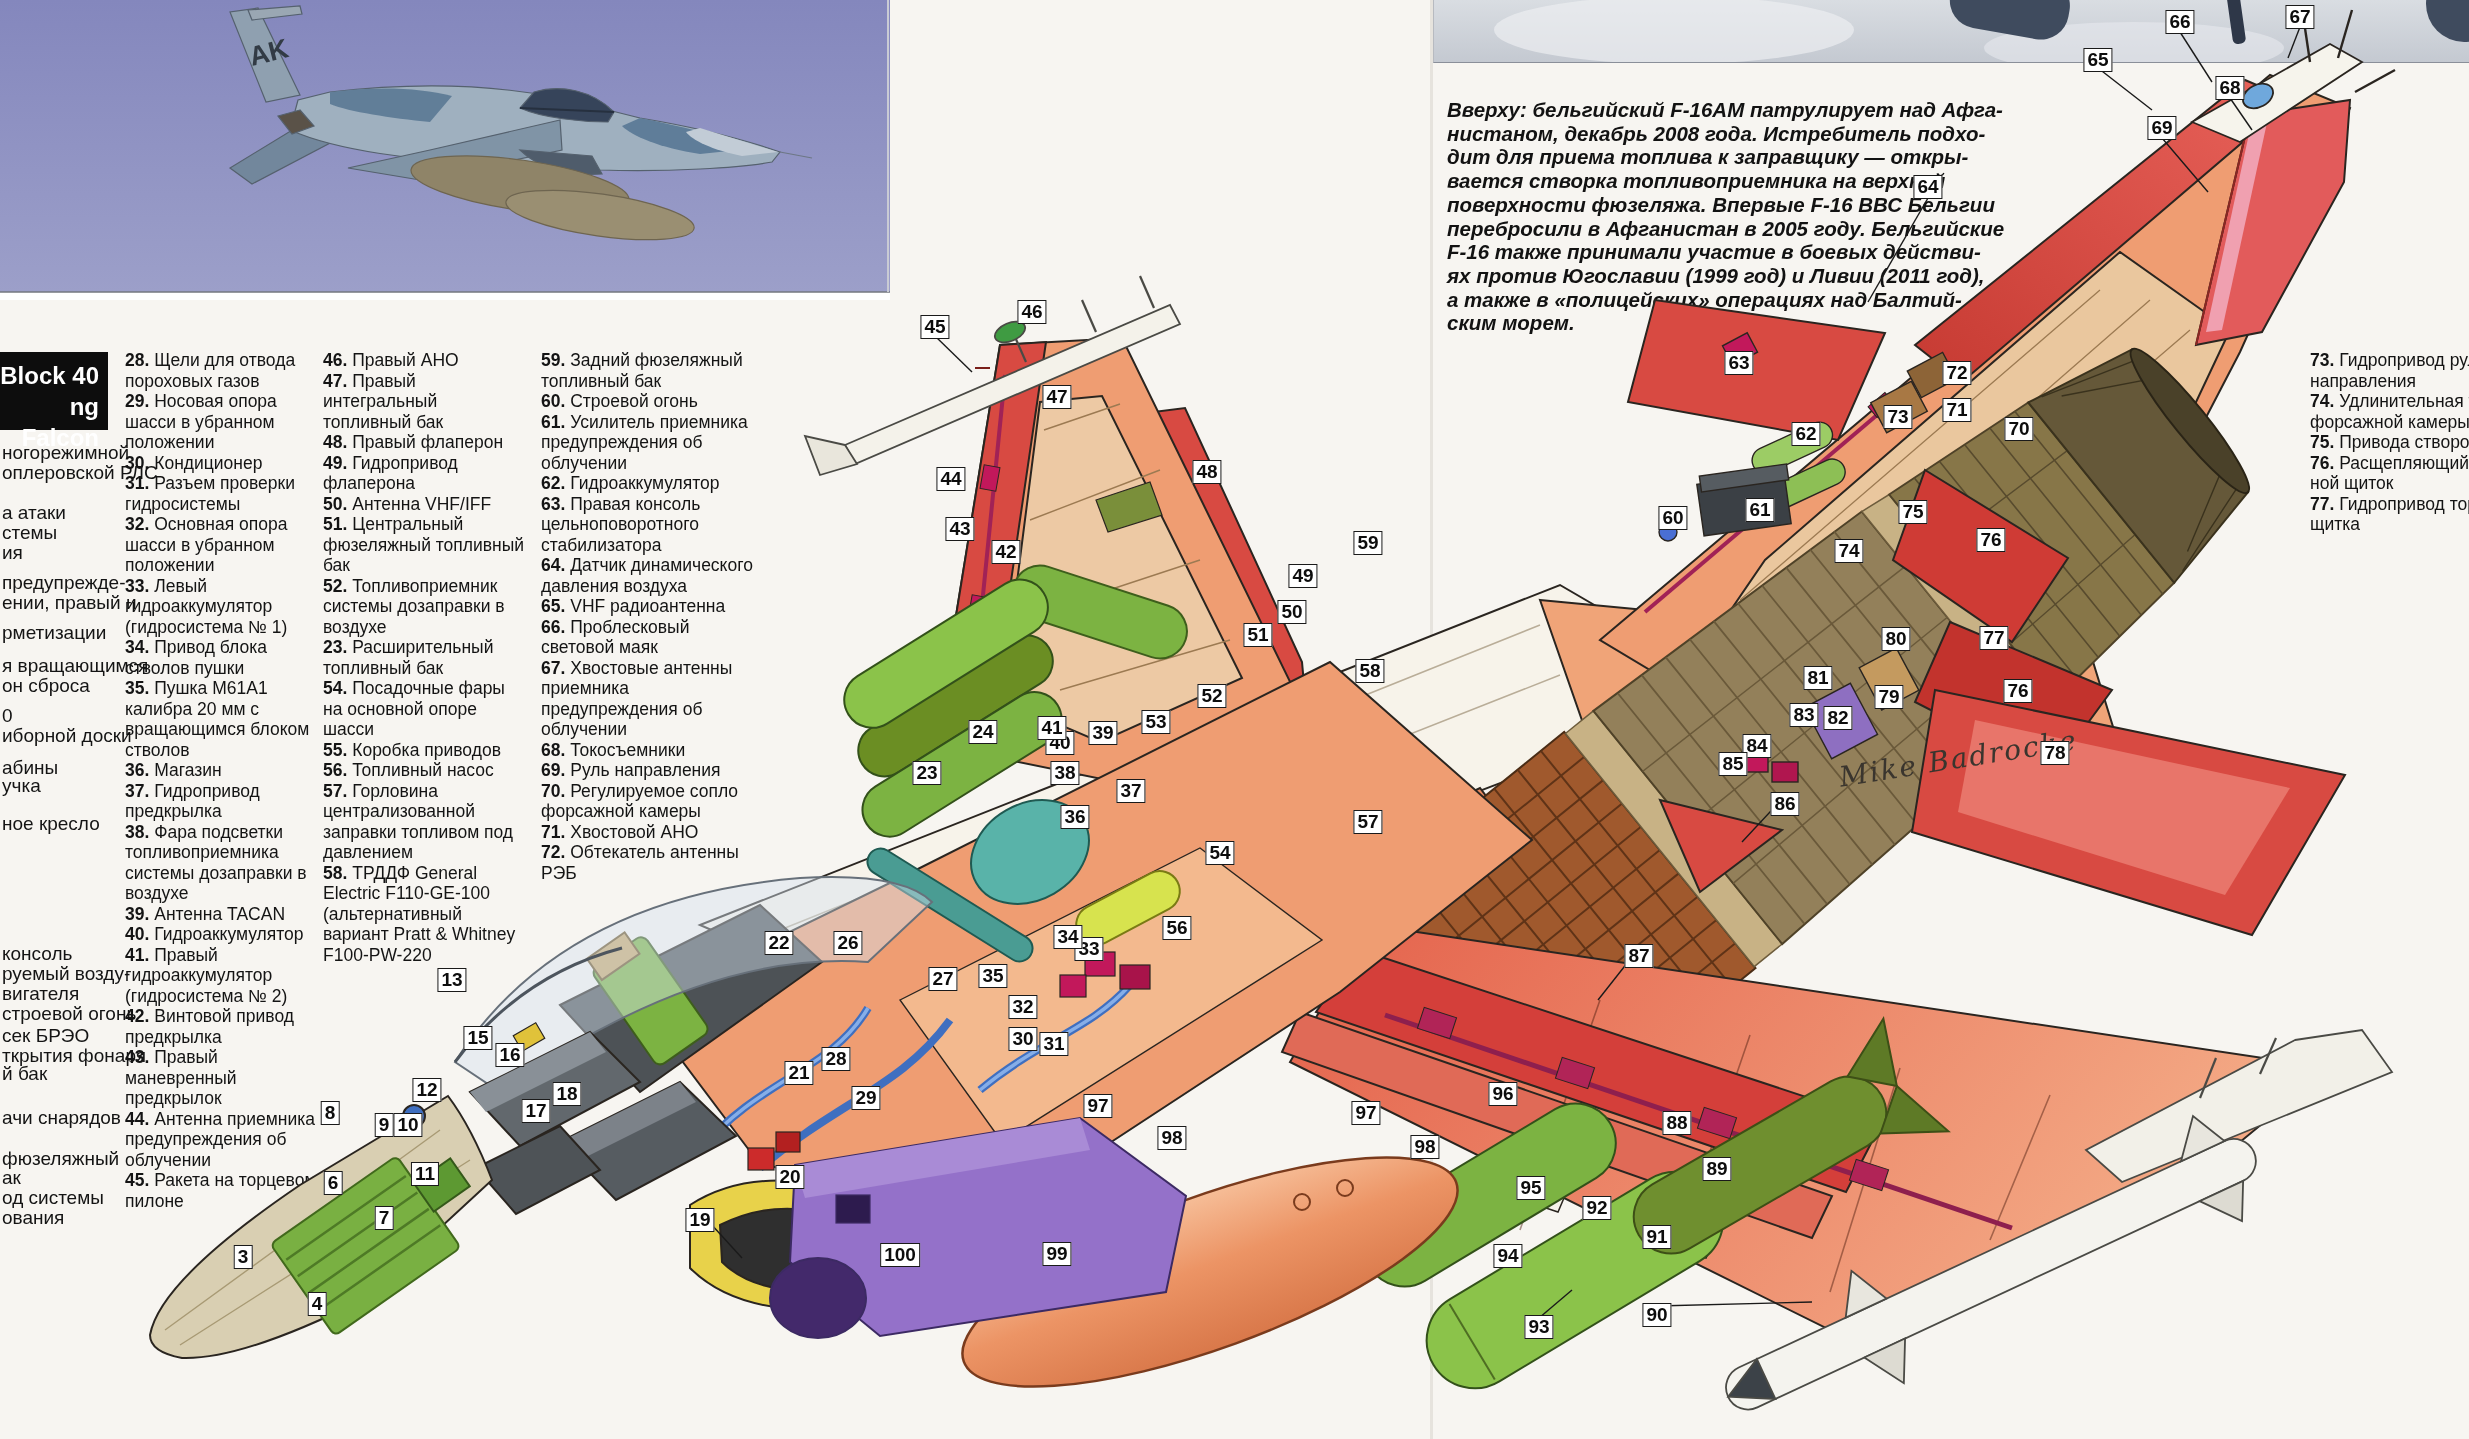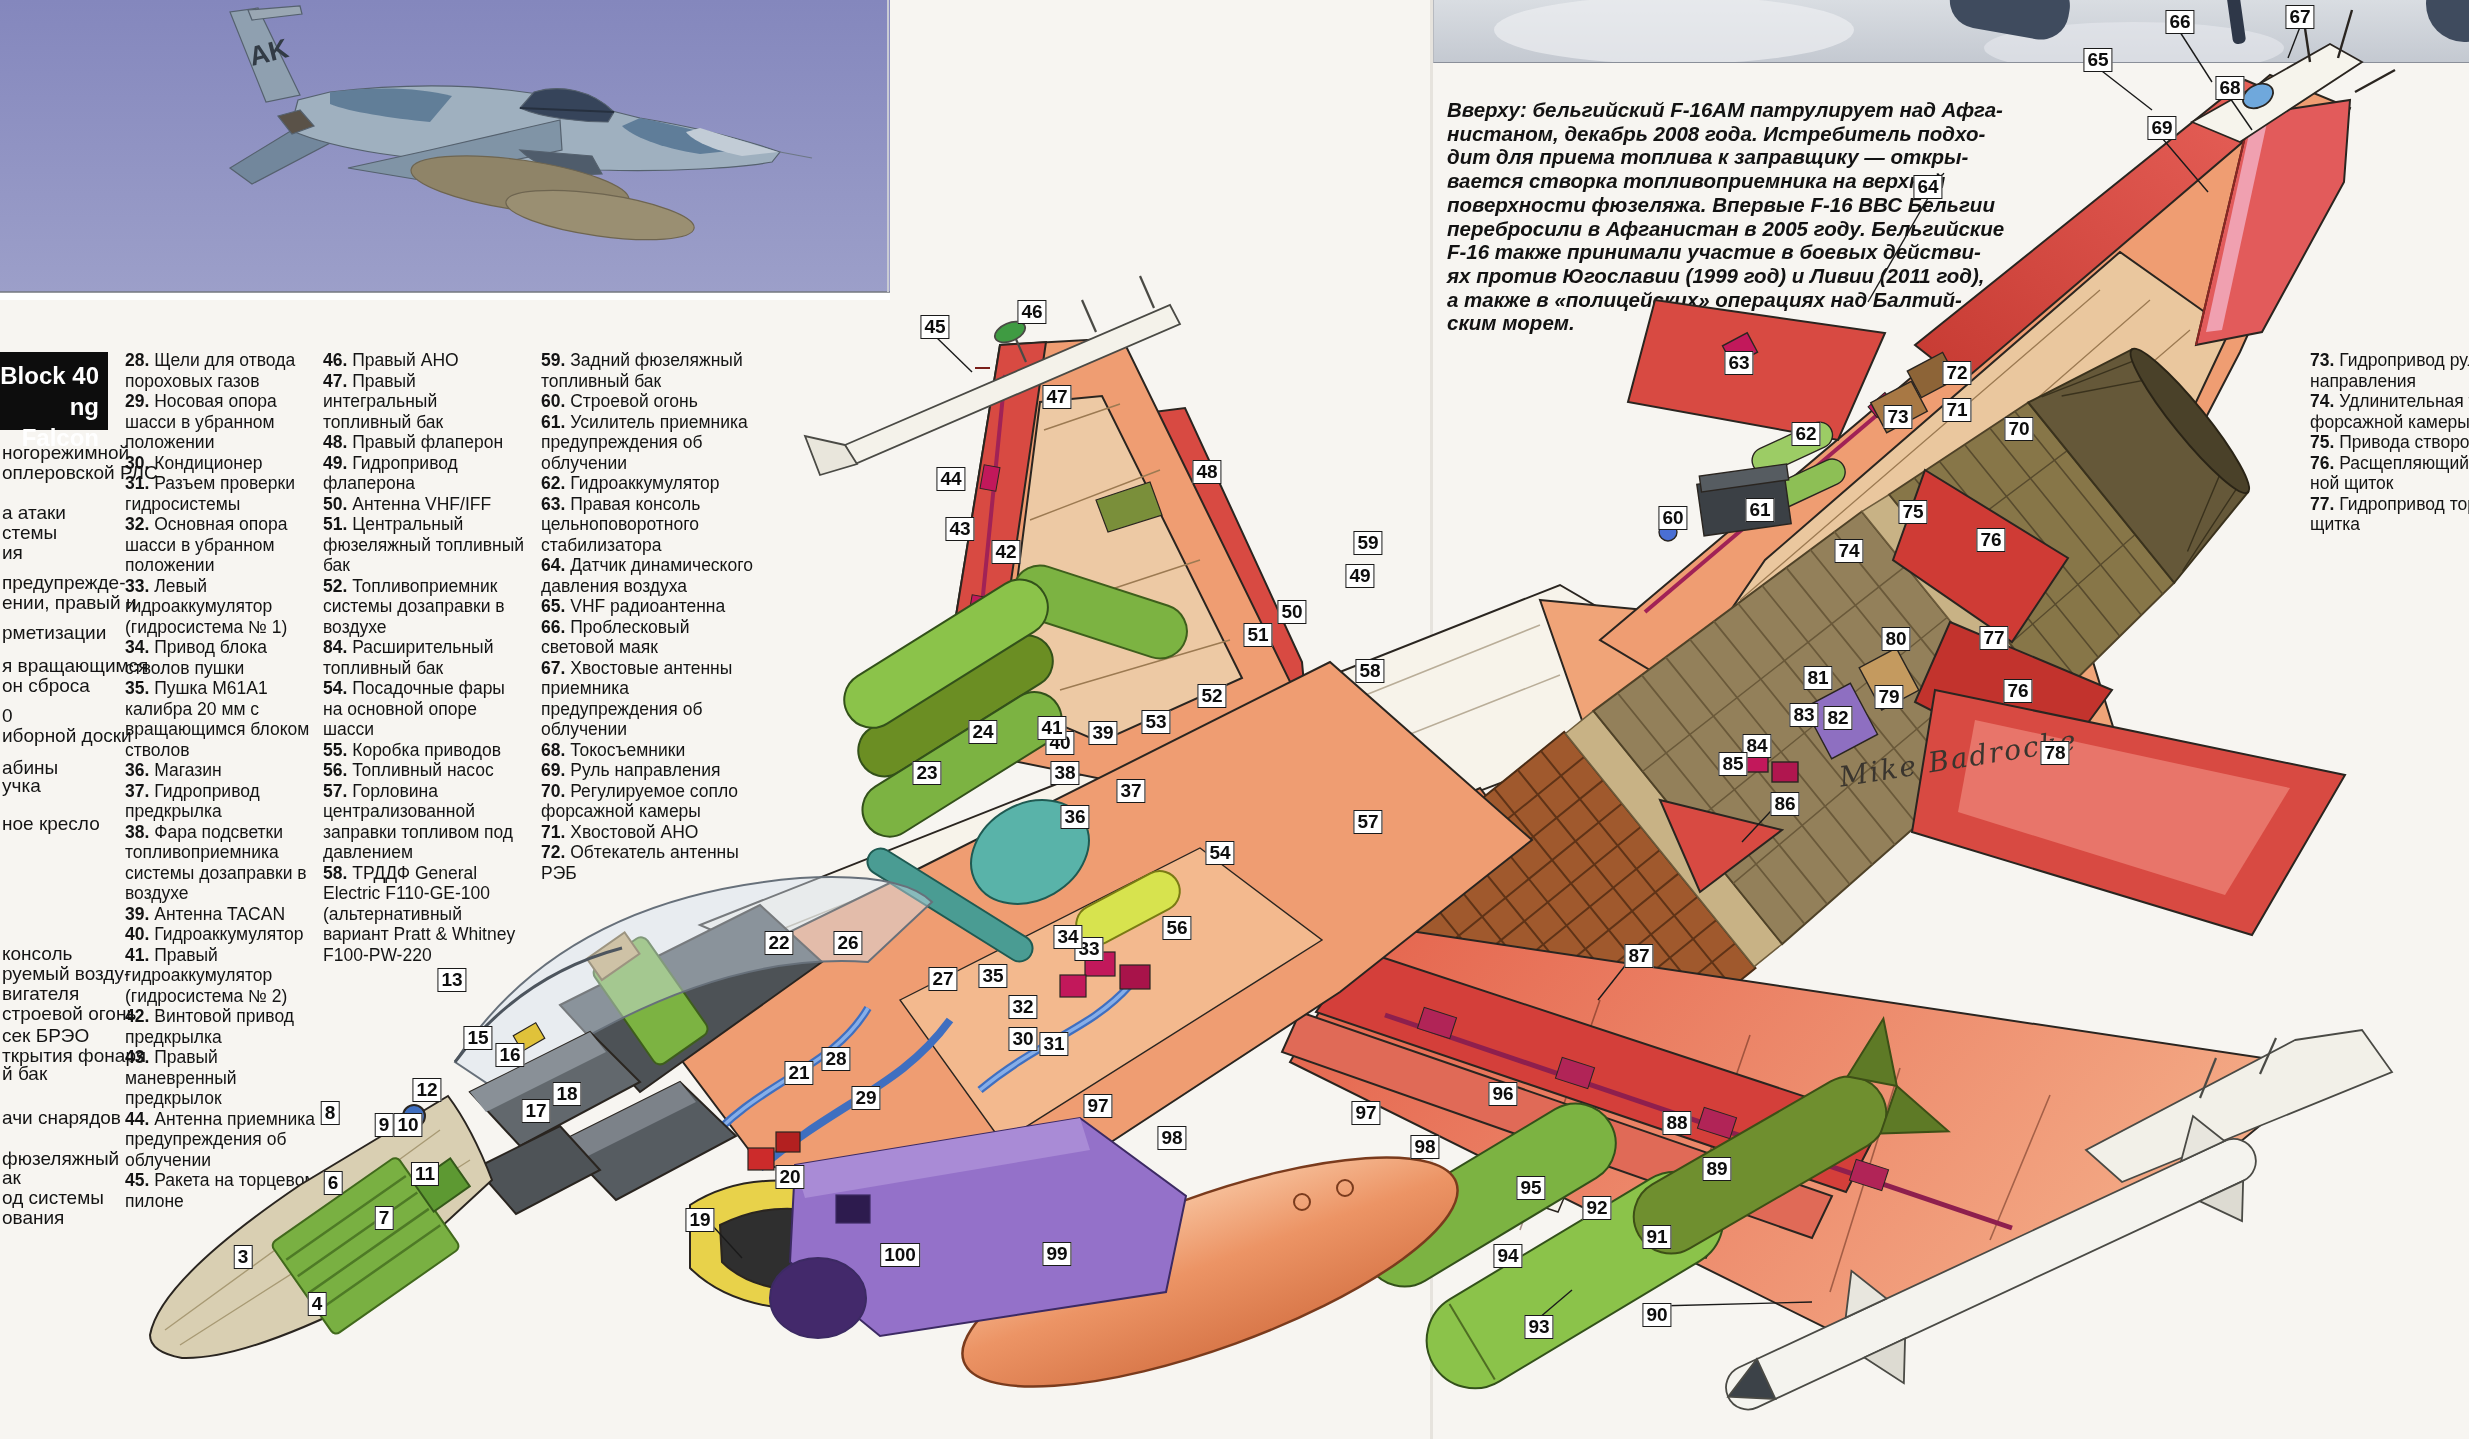--- a/index.html
+++ b/index.html
@@ -158,21 +158,21 @@
       <div class="li"><b>45. </b>Ракета на торцевом пилоне</div>
     </div>
   <div class="lcol col3">
       <div class="li"><b>46. </b>Правый АНО</div>
       <div class="li"><b>47. </b>Правый интегральный топливный бак</div>
       <div class="li"><b>48. </b>Правый флаперон</div>
       <div class="li"><b>49. </b>Гидропривод флаперона</div>
       <div class="li"><b>50. </b>Антенна VHF/IFF</div>
       <div class="li"><b>51. </b>Центральный фюзеляжный топливный бак</div>
       <div class="li"><b>52. </b>Топливоприемник системы дозаправки в воздухе</div>
-      <div class="li"><b>84. </b>Расширительный топливный бак</div>
+      <div class="li"><b>23. </b>Расширительный топливный бак</div>
       <div class="li"><b>54. </b>Посадочные фары на основной опоре шасси</div>
       <div class="li"><b>55. </b>Коробка приводов</div>
       <div class="li"><b>56. </b>Топливный насос</div>
       <div class="li"><b>57. </b>Горловина централизованной заправки топливом под давлением</div>
       <div class="li"><b>58. </b>ТРДДФ General Electric F110-GE-100 (альтернативный вариант Pratt &amp; Whitney F100-PW-220</div>
     </div>
   <div class="lcol col4">
       <div class="li"><b>59. </b>Задний фюзеляжный топливный бак</div>
       <div class="li"><b>60. </b>Строевой огонь</div>
       <div class="li"><b>61. </b>Усилитель приемника предупреждения об облучении</div>
@@ -501,21 +501,21 @@
       <div class="callout" style="left: 1103px; top: 733px;">39</div>
       <div class="callout" style="left: 1060px; top: 743px;">40</div>
       <div class="callout" style="left: 1052px; top: 728px;">41</div>
       <div class="callout" style="left: 1006px; top: 552px;">42</div>
       <div class="callout" style="left: 960px; top: 529px;">43</div>
       <div class="callout" style="left: 951px; top: 479px;">44</div>
       <div class="callout" style="left: 935px; top: 327px;">45</div>
       <div class="callout" style="left: 1032px; top: 312px;">46</div>
       <div class="callout" style="left: 1057px; top: 397px;">47</div>
       <div class="callout" style="left: 1207px; top: 472px;">48</div>
-      <div class="callout" style="left: 1360px; top: 576px;">49</div>
+      <div class="callout" style="left: 1303px; top: 576px;">49</div>
       <div class="callout" style="left: 1292px; top: 612px;">50</div>
       <div class="callout" style="left: 1258px; top: 635px;">51</div>
       <div class="callout" style="left: 1212px; top: 696px;">52</div>
       <div class="callout" style="left: 1156px; top: 722px;">53</div>
       <div class="callout" style="left: 1220px; top: 853px; text-align: center;">54</div>
       <div class="callout" style="left: 1177px; top: 928px;">56</div>
       <div class="callout" style="left: 1368px; top: 822px;">57</div>
       <div class="callout" style="left: 1370px; top: 671px;">58</div>
       <div class="callout" style="left: 1368px; top: 543px;">59</div>
       <div class="callout" style="left: 1673px; top: 518px;">60</div>

